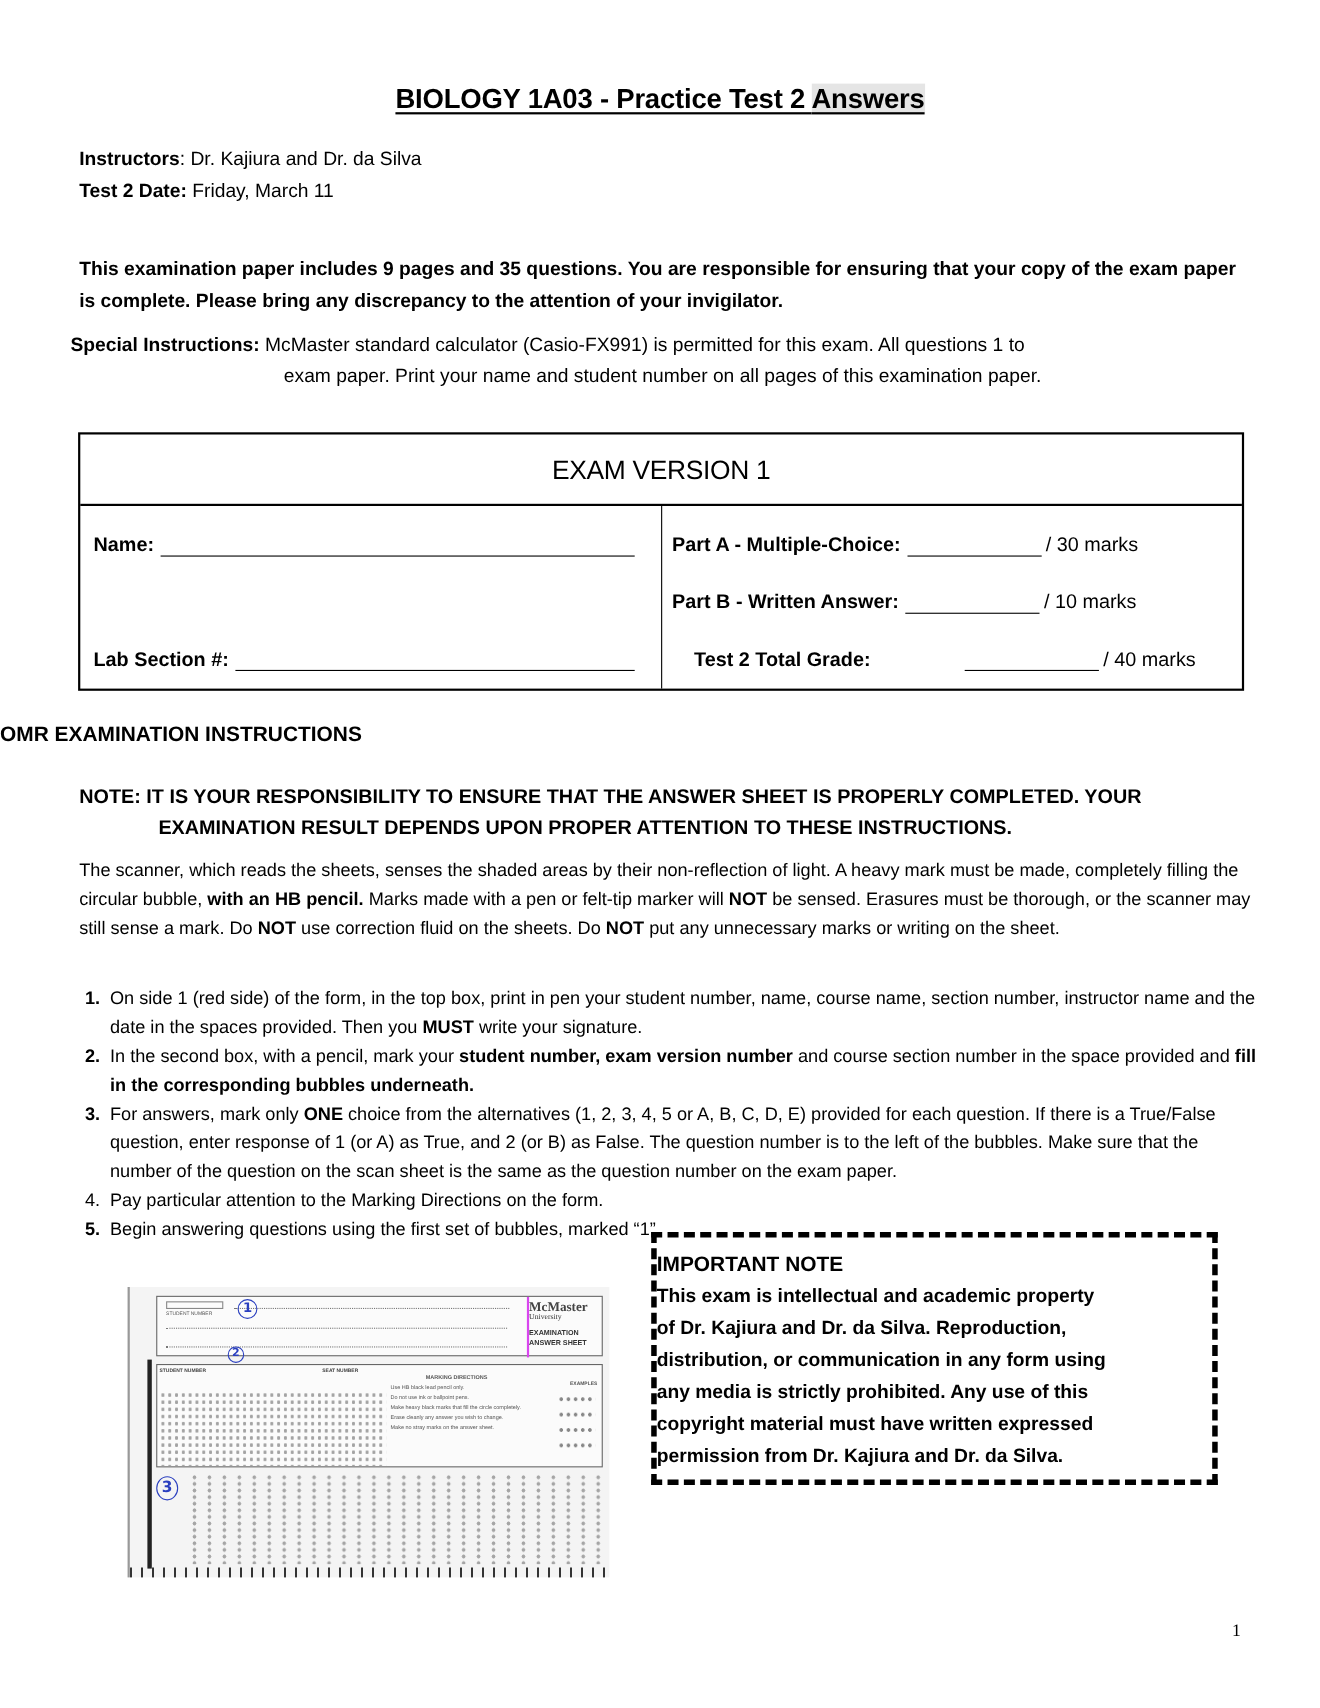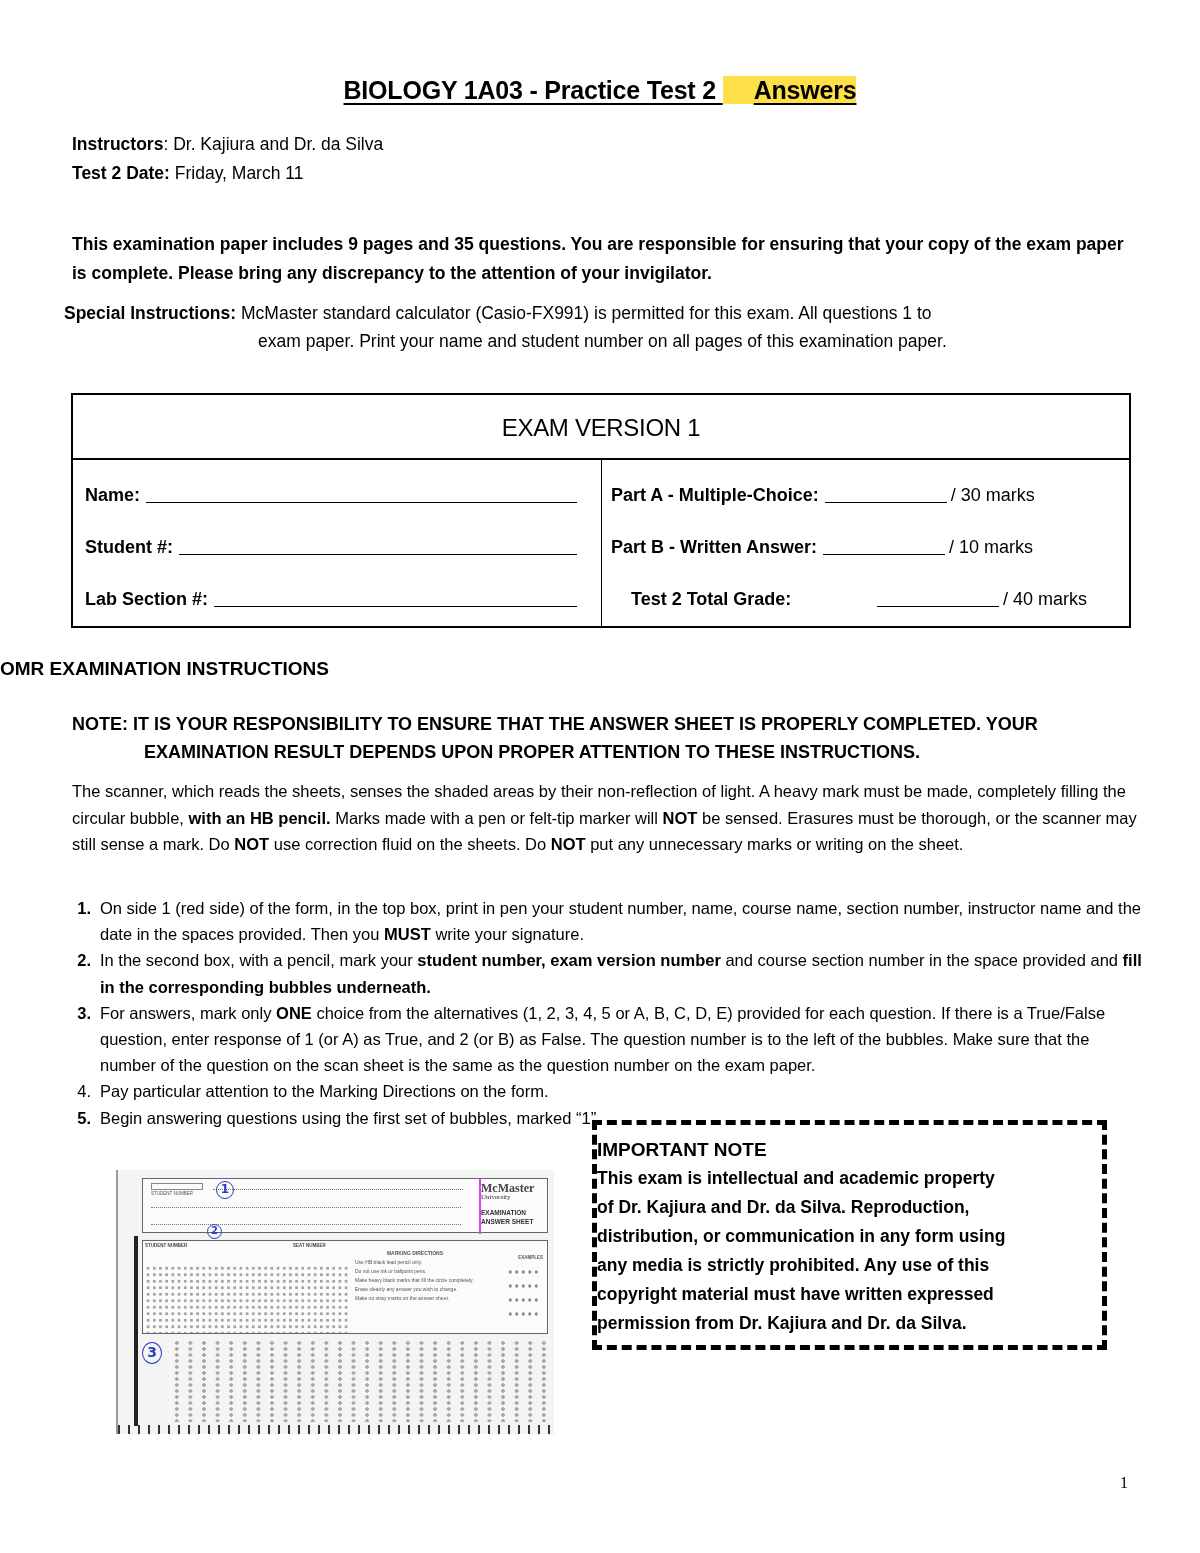--- a/index.html
+++ b/index.html
@@ -13,21 +13,21 @@
     }
     .abs { position: absolute; }
     .b { font-weight: bold; }
 
     
     #title {
       left: 0; width: 1200px; top: 76px; text-align: center;
       font-size: 25px; font-weight: bold; letter-spacing: -0.2px;
     }
     #title .u { text-decoration: underline; text-decoration-thickness: 2px; text-underline-offset: 4px; }
-    #title .hl { background: #fde047; padding-left: 31px; }
+    #title .hl { background: #e5e5e5; }
 
     
     .meta { left: 72px; font-size: 17.5px; line-height: 29px; }
     #meta-block { top: 130px; }
 
     #paper-note { left: 72px; top: 230px; width: 1060px; font-weight: bold; line-height: 29px; font-size: 17.5px; }
 
     #special { left: 64px; top: 299px; width: 1070px; line-height: 28px; font-size: 17.5px; }
     #special .label { font-weight: bold; }
     #special .cont { display: block; padding-left: 194px; }
@@ -40,21 +40,21 @@
     #exam-box .hdr {
       position: absolute; left: 0; right: 0; top: 0; height: 65px;
       border-bottom: 2px solid #000;
       text-align: center; font-size: 24px; line-height: 66px;
       font-weight: normal; letter-spacing: -0.3px;
     }
     #exam-box .divider {
       position: absolute; left: 528px; top: 65px; bottom: 0; width: 1px; background: #000;
     }
     .field-row {
-      position: absolute; font-weight: bold; font-size: 18px; display: flex; 
+      position: absolute; font-weight: bold; font-size: 18px; display: flex; align-items: flex-end;
     }
     .field-row .line { border-bottom: 1.5px solid #000; height: 18px; margin-left: 6px; }
     .field-row .marks-b { font-weight: bold; margin-left: 4px; }
 
     
     #omr-title { left: 0; width: 1200px; top: 658px; font-weight: bold; font-size: 19px; }
     #omr-note { left: 72px; top: 710px; width: 1060px; font-weight: bold; font-size: 18px; line-height: 28px; }
     #omr-note .cont { display: block; padding-left: 72px; }
 
     #omr-body { left: 72px; top: 778px; width: 1070px; font-size: 16.5px; line-height: 26.5px; }
@@ -135,24 +135,20 @@
   <span class="label">Special Instructions:</span><span> McMaster standard calculator (Casio-FX991) is permitted for this exam. All questions 1 to</span>
   <span class="cont">exam paper. Print your name and student number on all pages of this examination paper.</span>
 </div>
 
 <div id="exam-box" class="abs">
   <div class="hdr">EXAM VERSION 1</div>
   <div class="divider"></div>
 
   <div class="field-row" style="left:12px; top:90px; width:492px;">
     <span>Name:</span>
-      <span class="line" style="flex:1;"></span>
-  </div>
-  <div class="field-row" style="left:12px; top:142px; width:492px;">
-    <span>Student #:</span>
       <span class="line" style="flex:1;"></span>
   </div>
   <div class="field-row" style="left:12px; top:194px; width:492px;">
     <span>Lab Section #:</span>
       <span class="line" style="flex:1;"></span>
   </div>
 
   <div class="field-row" style="left:538px; top:90px;">
     <span>Part A - Multiple-Choice:</span>
       <span class="line" style="width:122px;"></span>

